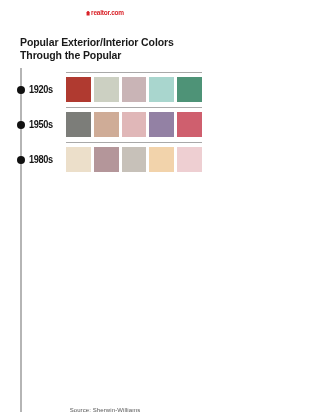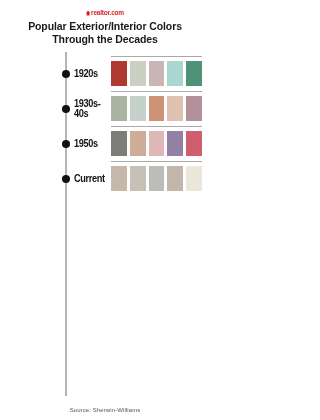--- a/index.html
+++ b/index.html
@@ -34,36 +34,34 @@
     display: inline-block;
     width: 4px;
     height: 5px;
     background: #d92228;
     margin-right: 1px;
     vertical-align: -0.5px;
     clip-path: polygon(50% 0%, 100% 45%, 88% 45%, 88% 100%, 12% 100%, 12% 45%, 0% 45%);
   }
 
   .headline {
-    text-align: center;
     font-size: 10.5px;
     font-weight: bold;
     color: #1a1a1a;
     line-height: 12.5px;
     letter-spacing: -0.1px;
-    margin-top: 6px;
-    padding: 0 4px;
+    margin-top: 22px;
+    padding: 0 20px;
   }
 
   
   .chart {
     position: relative;
     margin-top: 7px;
     height: 348px;
-    margin-left: 45px;
   }
 
   
   .spine {
     position: absolute;
     left: 20px;
     top: 0px;
     width: 1.5px;
     height: 344px;
     background: #b5b5b5;
@@ -148,73 +146,58 @@
 </style>
 </head>
 <body>
 
 <div class="brand">
   <span class="brand-logo"><span class="brand-mark"></span><span>realtor.com</span></span>
 </div>
 
 <div class="headline">
   <div>Popular Exterior/Interior Colors</div>
-  <div>Through the Decades</div>
+  <div>Through the Popular</div>
 </div>
 
 <div class="chart">
   <div class="spine"></div>
   <div class="rows" id="rows">
       <div class="row">
         <div class="rule"></div>
         <div class="dot"></div>
         <div class="decade">1920s</div>
         <div class="swatches">
           <div class="swatch" style="background: rgb(176, 58, 48);"></div>
           <div class="swatch" style="background: rgb(204, 208, 194);"></div>
           <div class="swatch" style="background: rgb(201, 180, 182);"></div>
           <div class="swatch" style="background: rgb(169, 214, 206);"></div>
           <div class="swatch" style="background: rgb(78, 147, 119);"></div>
         </div>
       </div>
       <div class="row">
         <div class="rule"></div>
         <div class="dot"></div>
-        <div class="decade two-line">
-          <div>1930s-</div>
-          <div>40s</div>
-        </div>
-        <div class="swatches">
-          <div class="swatch" style="background: rgb(170, 179, 161);"></div>
-          <div class="swatch" style="background: rgb(198, 209, 203);"></div>
-          <div class="swatch" style="background: rgb(205, 146, 117);"></div>
-          <div class="swatch" style="background: rgb(224, 192, 174);"></div>
-          <div class="swatch" style="background: rgb(180, 145, 154);"></div>
-        </div>
-      </div>
-      <div class="row">
-        <div class="rule"></div>
-        <div class="dot"></div>
         <div class="decade">1950s</div>
         <div class="swatches">
           <div class="swatch" style="background: rgb(124, 125, 121);"></div>
           <div class="swatch" style="background: rgb(207, 172, 151);"></div>
           <div class="swatch" style="background: rgb(224, 183, 184);"></div>
           <div class="swatch" style="background: rgb(147, 129, 164);"></div>
           <div class="swatch" style="background: rgb(207, 95, 110);"></div>
         </div>
       </div>
       <div class="row">
         <div class="rule"></div>
         <div class="dot"></div>
-        <div class="decade">Current</div>
+        <div class="decade">1980s</div>
         <div class="swatches">
-          <div class="swatch" style="background: rgb(197, 184, 169);"></div>
-          <div class="swatch" style="background: rgb(199, 192, 181);"></div>
-          <div class="swatch" style="background: rgb(188, 188, 186);"></div>
-          <div class="swatch" style="background: rgb(195, 183, 172);"></div>
-          <div class="swatch" style="background: rgb(235, 231, 218);"></div>
+          <div class="swatch" style="background: rgb(236, 223, 202);"></div>
+          <div class="swatch" style="background: rgb(180, 150, 154);"></div>
+          <div class="swatch" style="background: rgb(199, 193, 185);"></div>
+          <div class="swatch" style="background: rgb(242, 211, 171);"></div>
+          <div class="swatch" style="background: rgb(238, 207, 210);"></div>
         </div>
       </div>
     </div>
 </div>
 
 <div class="source">Source: Sherwin-Williams</div>
 
 </body></html>

